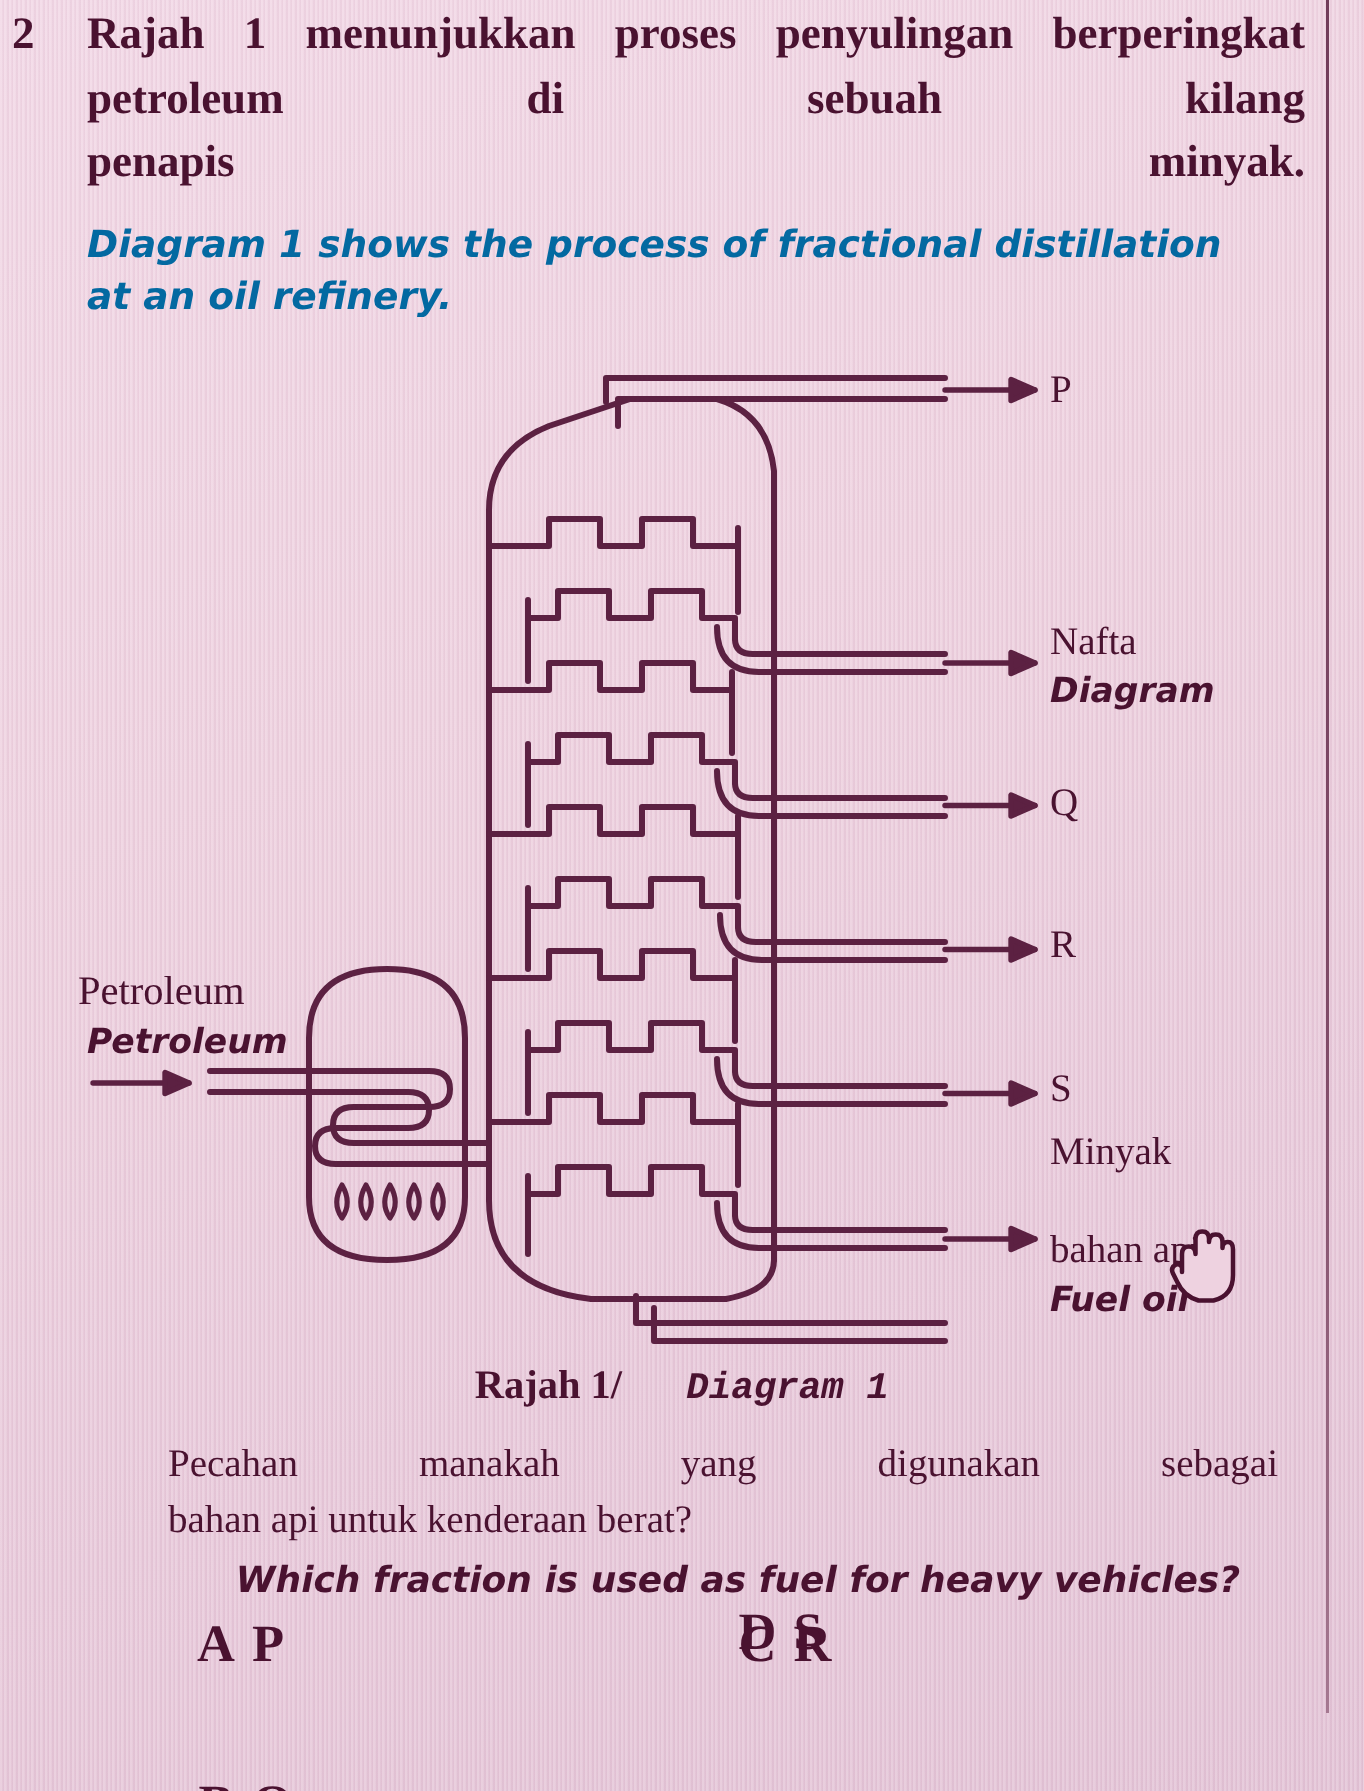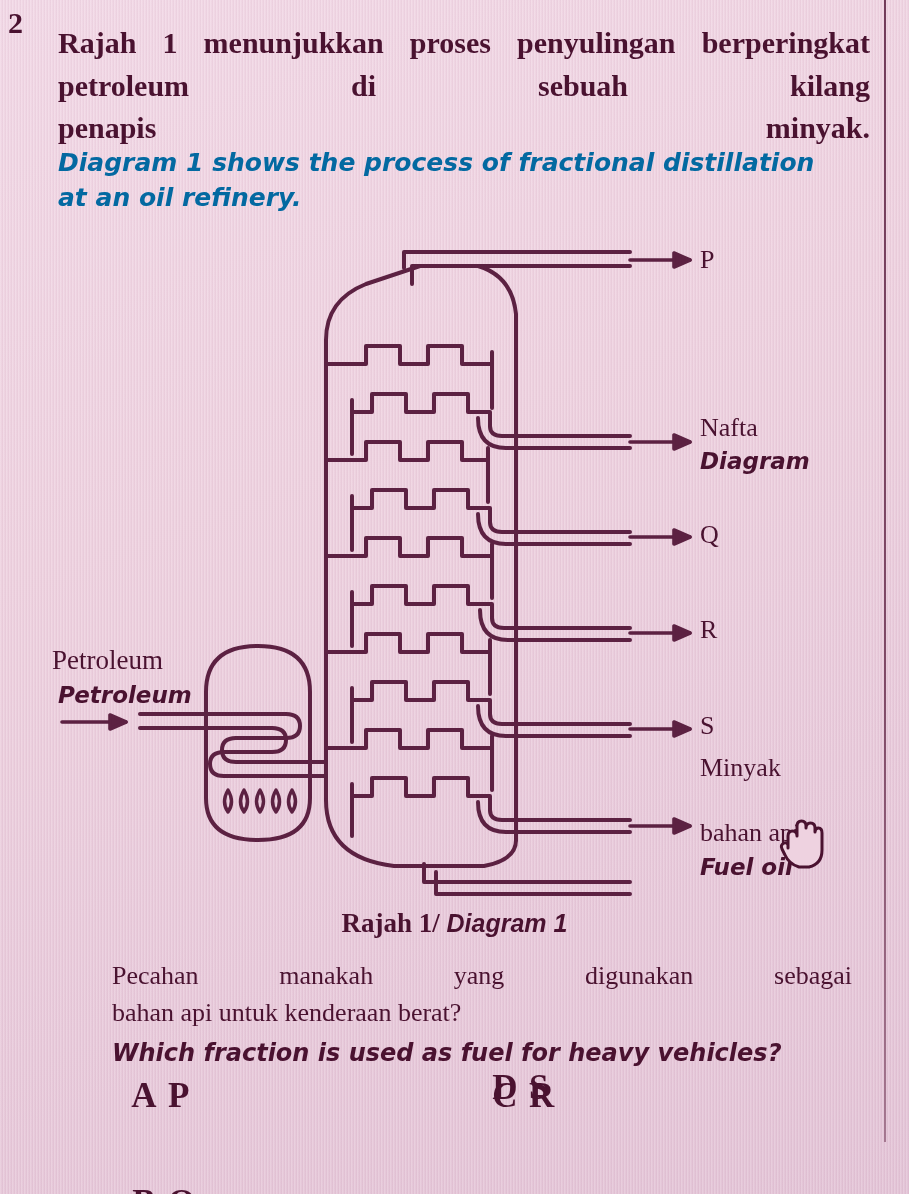--- a/index.html
+++ b/index.html
@@ -34,21 +34,21 @@
     opacity:.85;
   }
 
   
   .q-number{
     position:absolute;left:8px;top:6px;
     font-size:30px;font-weight:bold;
     letter-spacing:.3px;
   }
   .stem-bm{
-    position:absolute;left:58px;top:22px;width:812px;
+    position:absolute;left:58px;top:2px;width:812px;
     font-size:30px;font-weight:bold;
     line-height:1.42;
     text-align:justify;
     text-align-last:justify;
     color:#4a1230;
   }
   .stem-bm .lastline{
     display:block;text-align:center;
   }
   .stem-en{
@@ -78,36 +78,37 @@
     font-size:23px;
     font-weight:600;
   }
 
   
   .caption{
     position:absolute;left:0;top:908px;width:909px;
     text-align:center;font-size:27px;font-weight:bold;
   }
   .caption .en{
-    font-family:Liberation Sans, sans-serif;
-    font-style:italic;font-weight:700;font-size:25px;
+    font-family:Liberation Mono, monospace;
+    font-style:italic;font-weight:700;font-size:25px;padding-left:36px;
   }
 
   
   .qbody-bm{
     position:absolute;left:112px;top:958px;width:740px;
     font-size:26px;font-weight:normal;line-height:1.42;
     text-align:justify;text-align-last:justify;
   }
   .qbody-bm .lastline{display:block;text-align:left;text-align-last:left;}
   .qbody-en{
     position:absolute;left:112px;top:1038px;width:760px;
     font-family:"DejaVu Sans", sans-serif;
     font-style:italic;font-weight:600;font-size:24px;
     line-height:1.3;
+    text-align:center;
   }
 
   .opt{
     position:absolute;
     font-size:35px;font-weight:bold;text-align:center;
   }
   .opt .letter{display:inline-block;width:48px;}
 
   
   #cursor{

